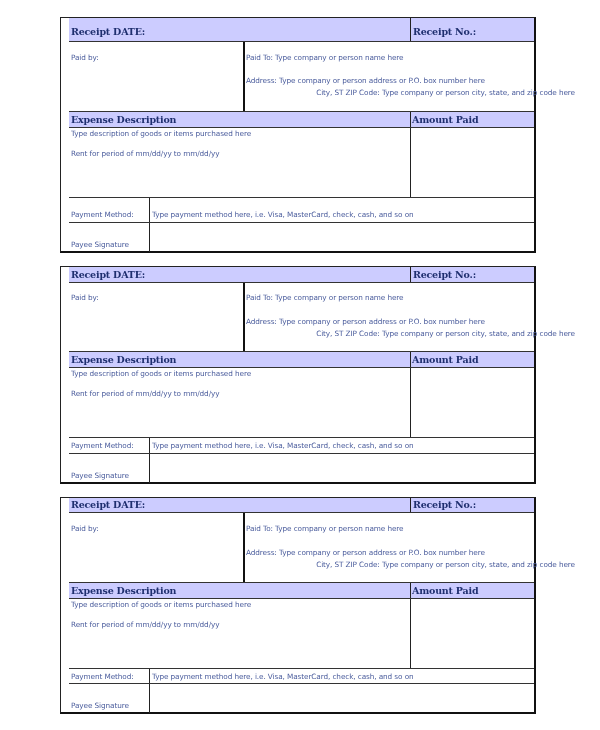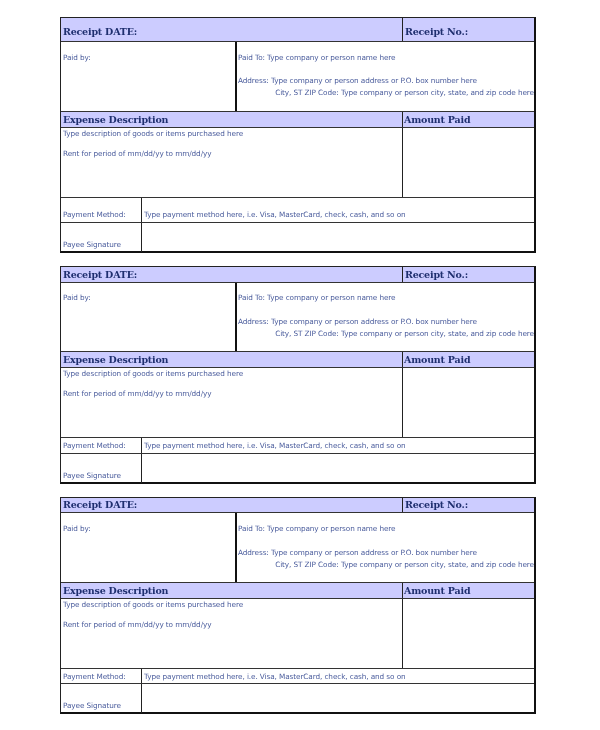--- a/index.html
+++ b/index.html
@@ -1,28 +1,28 @@
 <!DOCTYPE html>
 <html><head>
 <meta charset="utf-8">
 <style>
   html, body { margin: 0; padding: 0; background: #ffffff; }
   body { width: 600px; height: 730px; position: relative; overflow: hidden;
          font-family: "DejaVu Sans", sans-serif; }
   .receipt { position: absolute; left: 60px; width: 476px;
              border: 1px solid #222; border-right: 2px solid #111; border-bottom: 2px solid #111;
              box-sizing: border-box; }
-  .row { position: absolute; left: 0; right: 0; box-sizing: border-box; }
+  .row { position: absolute; left: 8px; right: 0; box-sizing: border-box; }
   .hdr { background: #ccccff; border-bottom: 1px solid #333; }
   .hdr-label { position: absolute; font-family: "DejaVu Serif", serif; font-weight: bold;
                font-size: 9.5px; color: #1f2f6f; letter-spacing: -0.2px; white-space: nowrap; }
   .vline { position: absolute; top: 0; bottom: 0; width: 0; border-left: 1px solid #222; }
   .vline.thick { border-left: 2px solid #111; }
   .txt { position: absolute; font-size: 7.3px; color: #4a5c9c; white-space: nowrap; letter-spacing: -0.1px; }
-  .txt.wrap { white-space: normal; line-height: 8.5px; }
+  .txt.wrap { white-space: normal; line-height: 8.5px; margin-left: 33px; }
   .hline { border-bottom: 1px solid #333; text-align: right; }
 </style>
 </head>
 <body>
 
 <div class="receipt" style="top:17px; height:236px;">
   <div class="row hdr" style="top:0; height:24px;">
     <span class="hdr-label" style="left:2px; top:8px;">Receipt DATE:</span>
     <div class="vline" style="left:341px;"></div>
     <span class="hdr-label" style="left:344px; top:8px;">Receipt No.:</span>

